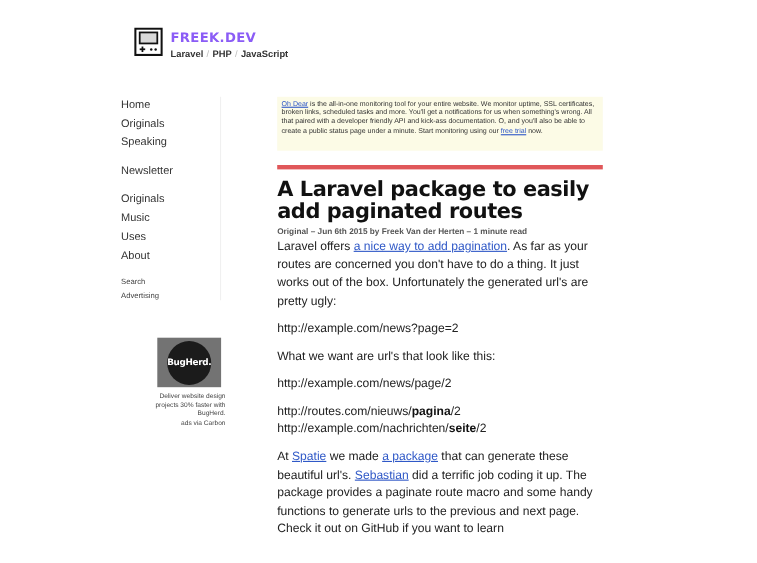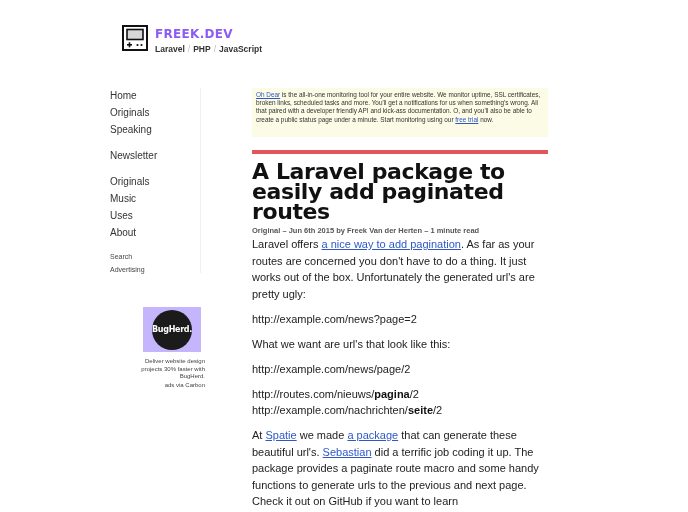--- a/index.html
+++ b/index.html
@@ -51,21 +51,21 @@
     background: #f0f0f0;
   }
 
   
   .carbon {
     position: absolute; left: 133px; top: 307px; width: 72px;
     text-align: right;
   }
   .carbon-img {
     margin-left: 10px;
-    width: 58px; height: 45px; background: #c4b5fd;
+    width: 58px; height: 45px; background: #737373;
     display: flex; align-items: center; justify-content: center;
   }
   .carbon-circle {
     width: 40px; height: 40px; border-radius: 50%; background: #1b1b1b;
     display: flex; align-items: center; justify-content: center;
   }
   .carbon-logo-text {
     color: #fff; font-size: 8px; font-weight: bold;
     font-family: "DejaVu Sans", sans-serif; letter-spacing: -0.3px;
   }
@@ -84,21 +84,21 @@
     font-size: 6.4px; line-height: 8.2px; color: #333;
     height: 49px;
   }
   .ad-box a { color: #2f58c7; text-decoration: underline; }
   .red-bar {
     margin-top: 13px; height: 4px; background: #e0575a;
   }
   .title {
     margin-top: 8px;
     font-family: "DejaVu Sans", sans-serif; font-weight: bold;
-    font-size: 22px; line-height: 20px; color: #111; letter-spacing: -0.4px;
+    font-size: 19px; line-height: 20px; color: #111; letter-spacing: -0.4px;
   }
   .meta {
     font-size: 7.5px; color: #555; margin-top: 4px; line-height: 10px; font-weight: bold;
   }
   .body { margin-top: 0; font-size: 11px; line-height: 16.5px; color: #222; }
   .body p { margin-bottom: 8.5px; }
   .body a { color: #2f58c7; text-decoration: underline; }
   .body b { font-weight: bold; color: #111; }
 </style>
 </head>

